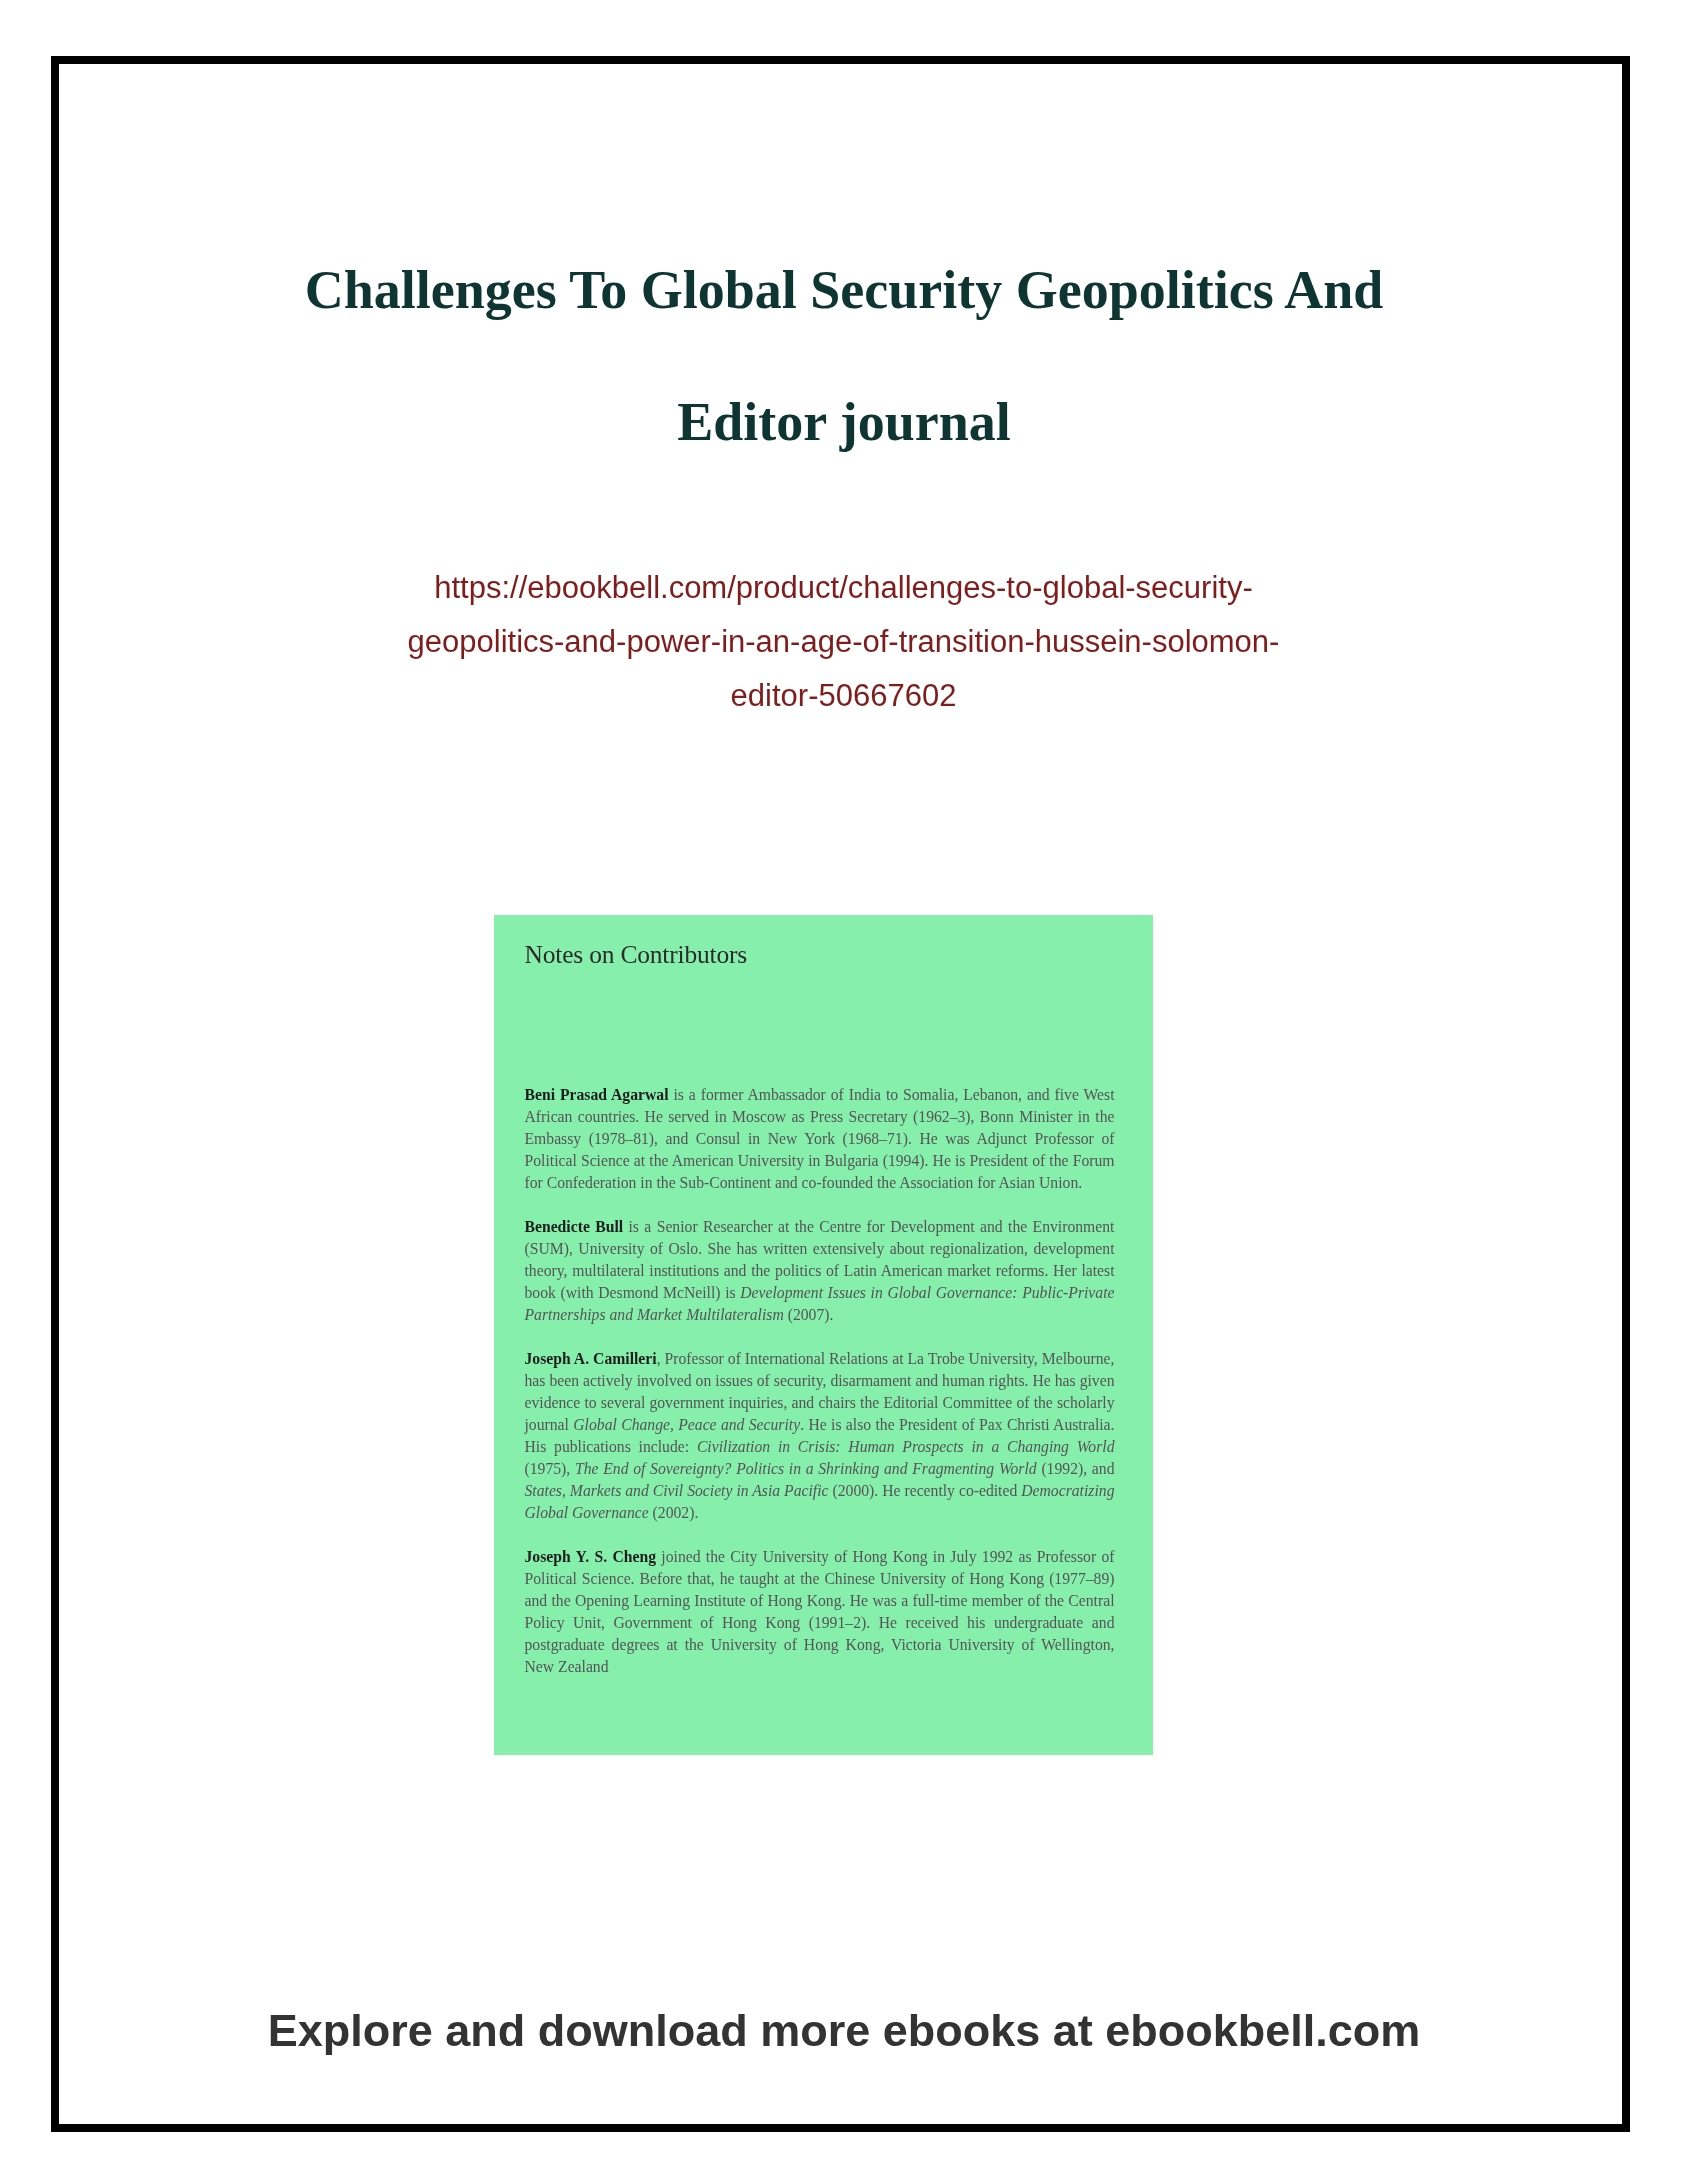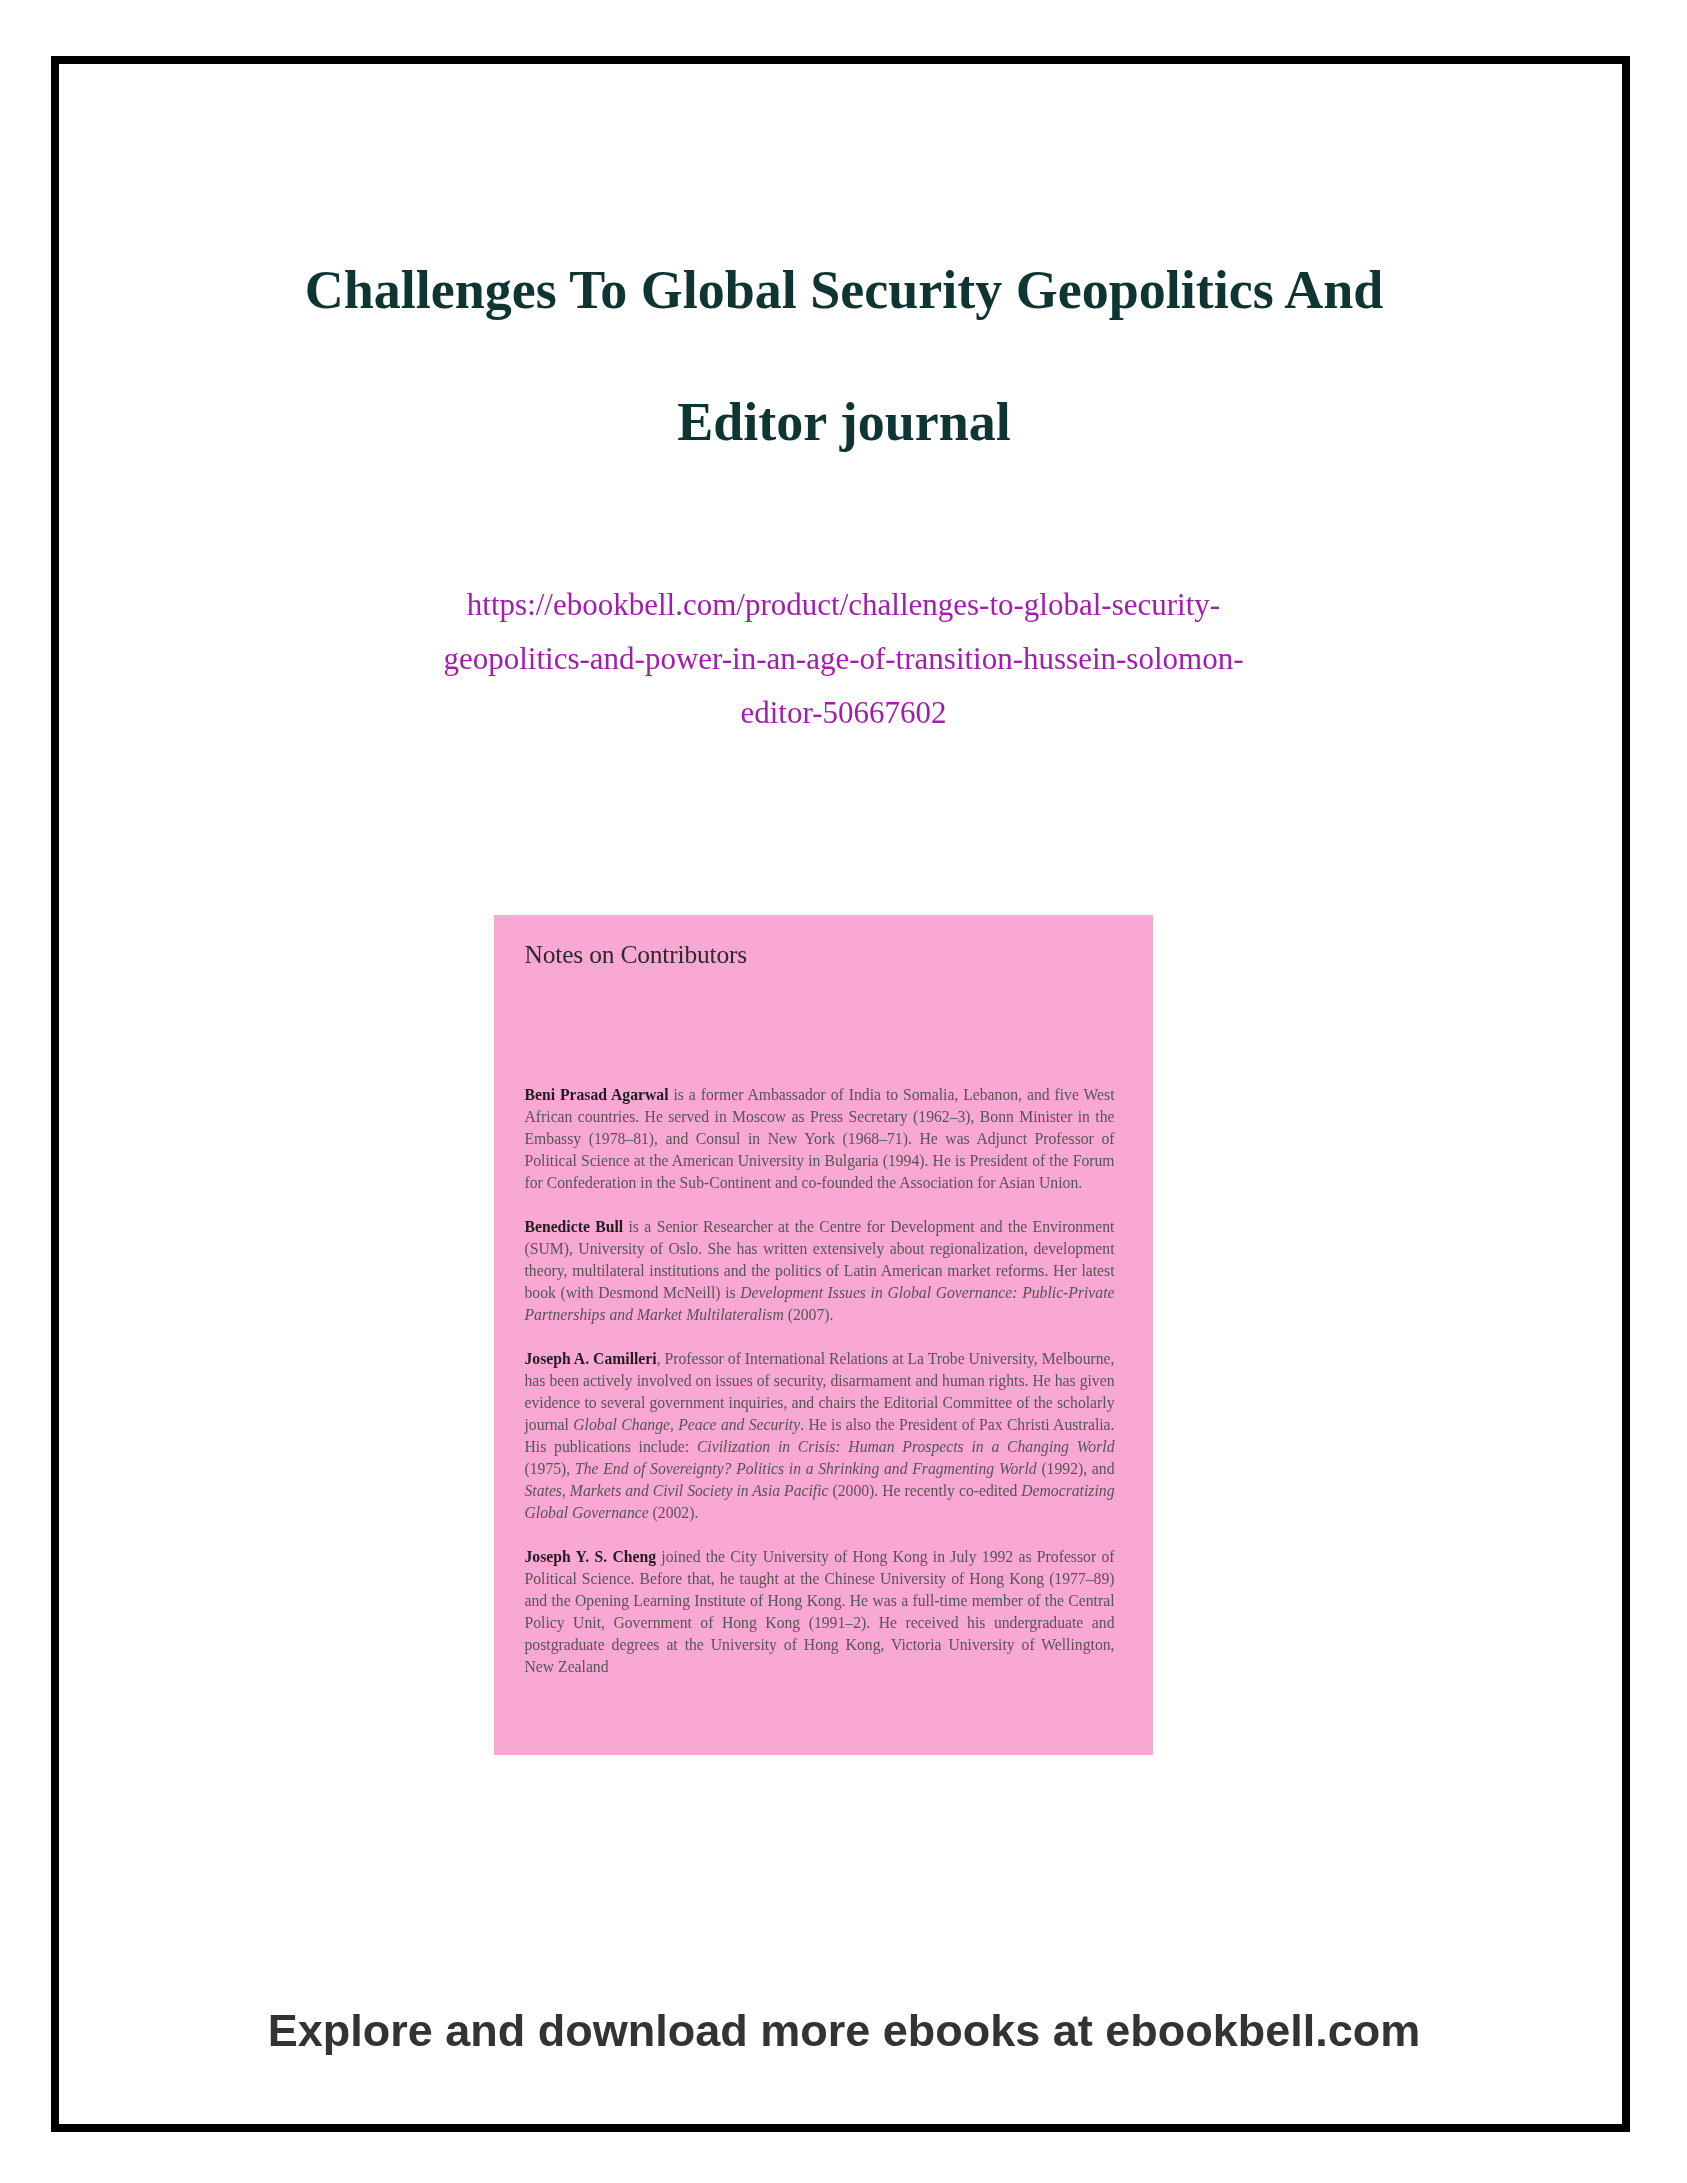--- a/index.html
+++ b/index.html
@@ -33,36 +33,36 @@
     font-family: Liberation Serif, serif;
     font-weight: bold;
     font-size: 54px;
     line-height: 66px;
     color: #0e3532;
   }
   .url {
     position: absolute;
     left: 247px;
     width: 1193px;
-    top: 578px;
+    top: 561px;
     text-align: center;
-    font-family: Liberation Serif, serif;
+    font-family: Liberation Sans, sans-serif;
     font-size: 31px;
     line-height: 54px;
-    color: #a21caf;
+    color: #7f1d1d;
     text-decoration: none;
     display: block;
   }
   .book-page {
     position: absolute;
     left: 494px;
     top: 915px;
     width: 659px;
     height: 840px;
-    background: #f9a8d4;
+    background: #86efac;
   }
   .book-heading {
     position: absolute;
     left: 30.5px;
     top: 25px;
     margin: 0;
     font-family: "Liberation Serif", serif;
     font-weight: normal;
     font-size: 25.5px;
     line-height: 30px;

